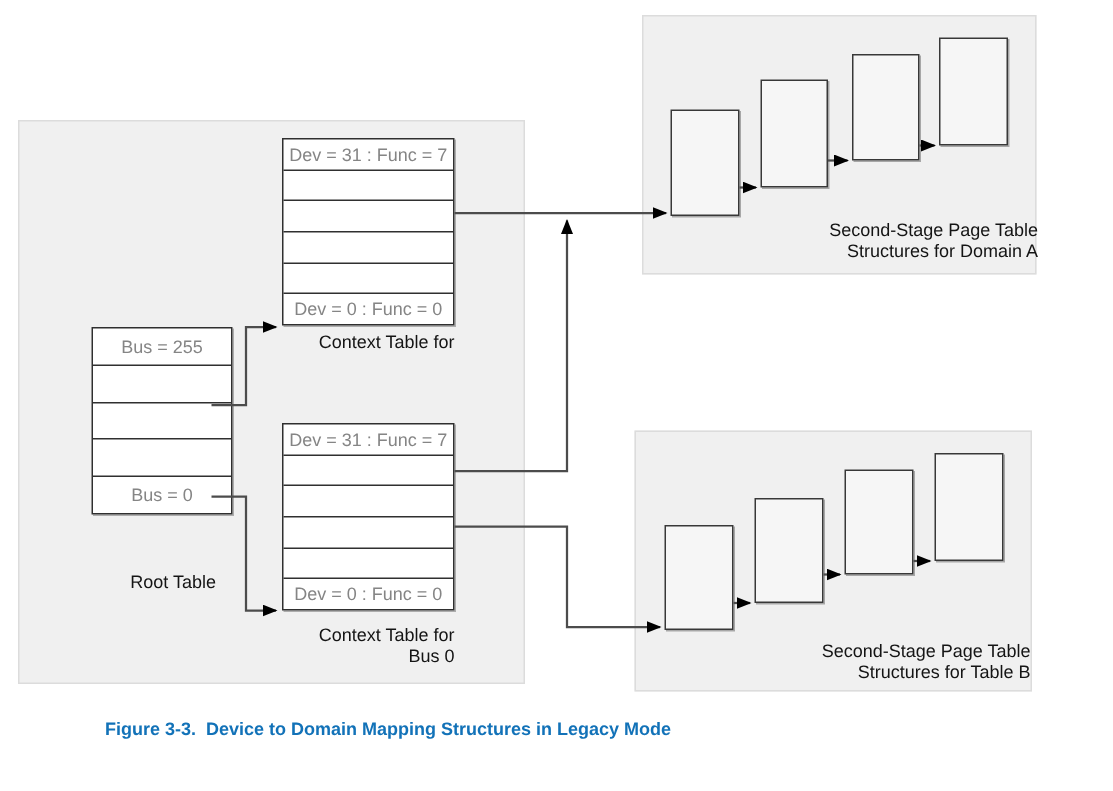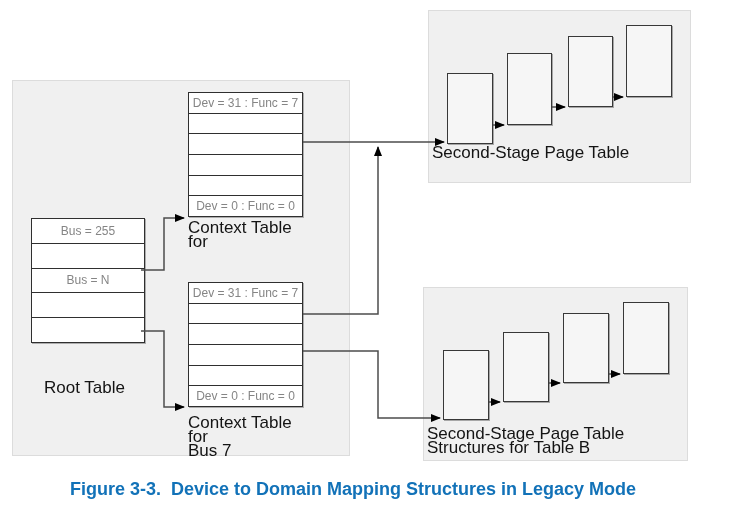--- a/index.html
+++ b/index.html
@@ -10,43 +10,43 @@
 
   .tbl{position:absolute;display:flex;flex-direction:column;background:#ffffff;
        border:1px solid #2f2f2f;box-sizing:border-box;box-shadow:1px 1px 0 rgba(0,0,0,0.28);}
   .tbl .cell{flex:1;border-bottom:1px solid #2f2f2f;display:flex;align-items:center;
        justify-content:center;font-size:12px;color:#858585;white-space:nowrap;overflow:hidden;}
   .tbl .cell:last-child{border-bottom:none;}
 
   .box{position:absolute;background:#f6f6f6;border:1px solid #383838;box-sizing:border-box;
        box-shadow:1px 1px 0 rgba(0,0,0,0.30);}
 
-  .lbl{position:absolute;text-align:left;font-size:17px;line-height:14px;color:#141414;}
+  .lbl{position:absolute;text-align:right;font-size:12px;line-height:14px;color:#141414;}
 
-  #caption{position:absolute;left:70px;top:479px;font-size:18px;font-weight:bold;
+  #caption{position:absolute;left:70px;top:479px;font-size:12px;font-weight:bold;
        color:#1272b8;white-space:pre;letter-spacing:0px;}
 
   svg.wires{position:absolute;left:0;top:0;pointer-events:none;}
   svg.wires polyline{fill:none;stroke:#4c4c4c;stroke-width:1.5;}
 </style>
 </head>
 <body>
 
 <div id="page">
 
   <div class="panel" style="left:12px;top:80px;width:338px;height:376px;"></div>
   <div class="panel" style="left:428px;top:10px;width:263px;height:173px;"></div>
   <div class="panel" style="left:423px;top:287px;width:265px;height:174px;"></div>
 
-  <div class="tbl" style="left:31px;top:218px;width:114px;height:125px;">
+  <div class="tbl" style="left:61px;top:218px;width:94px;height:125px;">
     <div class="cell">Bus = 255</div>
     <div class="cell"></div>
-    <div class="cell">Bus = N</div>
     <div class="cell"></div>
     <div class="cell"></div>
+    <div class="cell">Bus = 0</div>
   </div>
   <div class="lbl" style="left:44px;top:381px;width:100px;">Root Table</div>
 
   <div class="tbl" style="left:188px;top:92px;width:115px;height:125px;">
     <div class="cell">Dev = 31 : Func = 7</div>
     <div class="cell"></div>
     <div class="cell"></div>
     <div class="cell"></div>
     <div class="cell"></div>
     <div class="cell">Dev = 0 : Func = 0</div>
@@ -58,29 +58,30 @@
   <div class="tbl" style="left:188px;top:282px;width:115px;height:125px;">
     <div class="cell">Dev = 31 : Func = 7</div>
     <div class="cell"></div>
     <div class="cell"></div>
     <div class="cell"></div>
     <div class="cell"></div>
     <div class="cell">Dev = 0 : Func = 0</div>
   </div>
   <div class="lbl" style="left:188px;top:416px;width:115px;">
     <div>Context Table for</div>
-    <div>Bus 7</div>
+    <div>Bus 0</div>
   </div>
 
   <div class="box" style="left:447px;top:73px;width:46px;height:71px;"></div>
   <div class="box" style="left:507px;top:53px;width:45px;height:72px;"></div>
   <div class="box" style="left:568px;top:36px;width:45px;height:71px;"></div>
   <div class="box" style="left:626px;top:25px;width:46px;height:72px;"></div>
   <div class="lbl" style="left:432px;top:146px;width:260px;">
     <div>Second-Stage Page Table</div>
+    <div>Structures for Domain A</div>
   </div>
 
   <div class="box" style="left:443px;top:350px;width:46px;height:70px;"></div>
   <div class="box" style="left:503px;top:332px;width:46px;height:70px;"></div>
   <div class="box" style="left:563px;top:313px;width:46px;height:70px;"></div>
   <div class="box" style="left:623px;top:302px;width:46px;height:72px;"></div>
   <div class="lbl" style="left:427px;top:427px;width:260px;">
     <div>Second-Stage Page Table</div>
     <div>Structures for Table B</div>
   </div>

